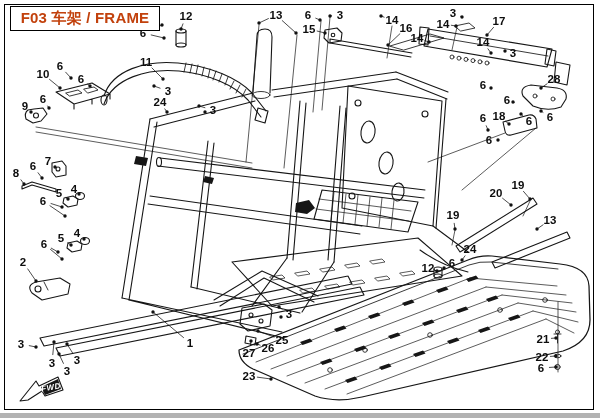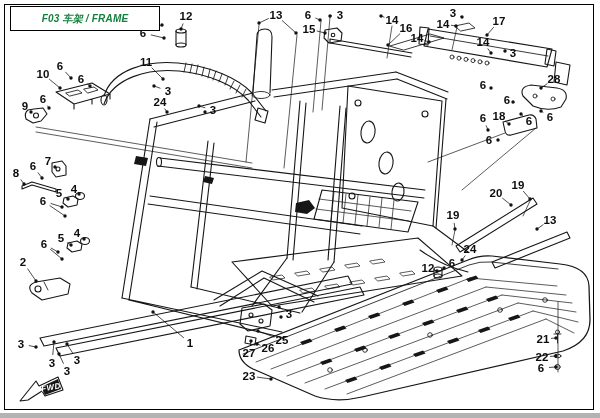--- a/index.html
+++ b/index.html
@@ -3,21 +3,21 @@
 <meta charset="utf-8">
 <style>
   html,body{margin:0;padding:0;background:#fff;}
   .stage{position:relative;width:600px;height:418px;background:#ffffff;overflow:hidden;
          font-family:"Liberation Sans",sans-serif;}
   .outer-border{position:absolute;left:4px;top:4px;width:590px;height:406px;
                 border:1.6px solid #000;box-sizing:border-box;}
   .title-box{position:absolute;left:10px;top:6px;width:150px;height:25px;background:#fff;
              border:1.7px solid #000;box-sizing:border-box;display:flex;align-items:center;
              justify-content:center;z-index:5;}
-  .title-box span{font-size:10px;font-weight:bold;color:#15803d;letter-spacing:0.2px;white-space:nowrap;font-style:italic;}
+  .title-box span{font-size:15px;font-weight:bold;color:#c2410c;letter-spacing:0.2px;white-space:nowrap;}
   svg.diagram{position:absolute;left:0;top:0;z-index:2;}
   .bottom-bar{position:absolute;left:0;top:413px;width:600px;height:5px;background:#b3b3b3;}
   .art{stroke:#161616;fill:none;stroke-width:1.1;stroke-linecap:round;stroke-linejoin:round;}
   .thin{stroke-width:0.7;}
   .med{stroke-width:0.85;}
   .darkfill{fill:#161616;stroke:none;}
   .leaders line{stroke:#111;stroke-width:0.75;}
   .leaders circle{fill:#111;stroke:none;}
   .labels text{font-family:"Liberation Sans",sans-serif;font-size:11.5px;font-weight:bold;
                fill:#0d0d0d;text-anchor:middle;dominant-baseline:central;}

